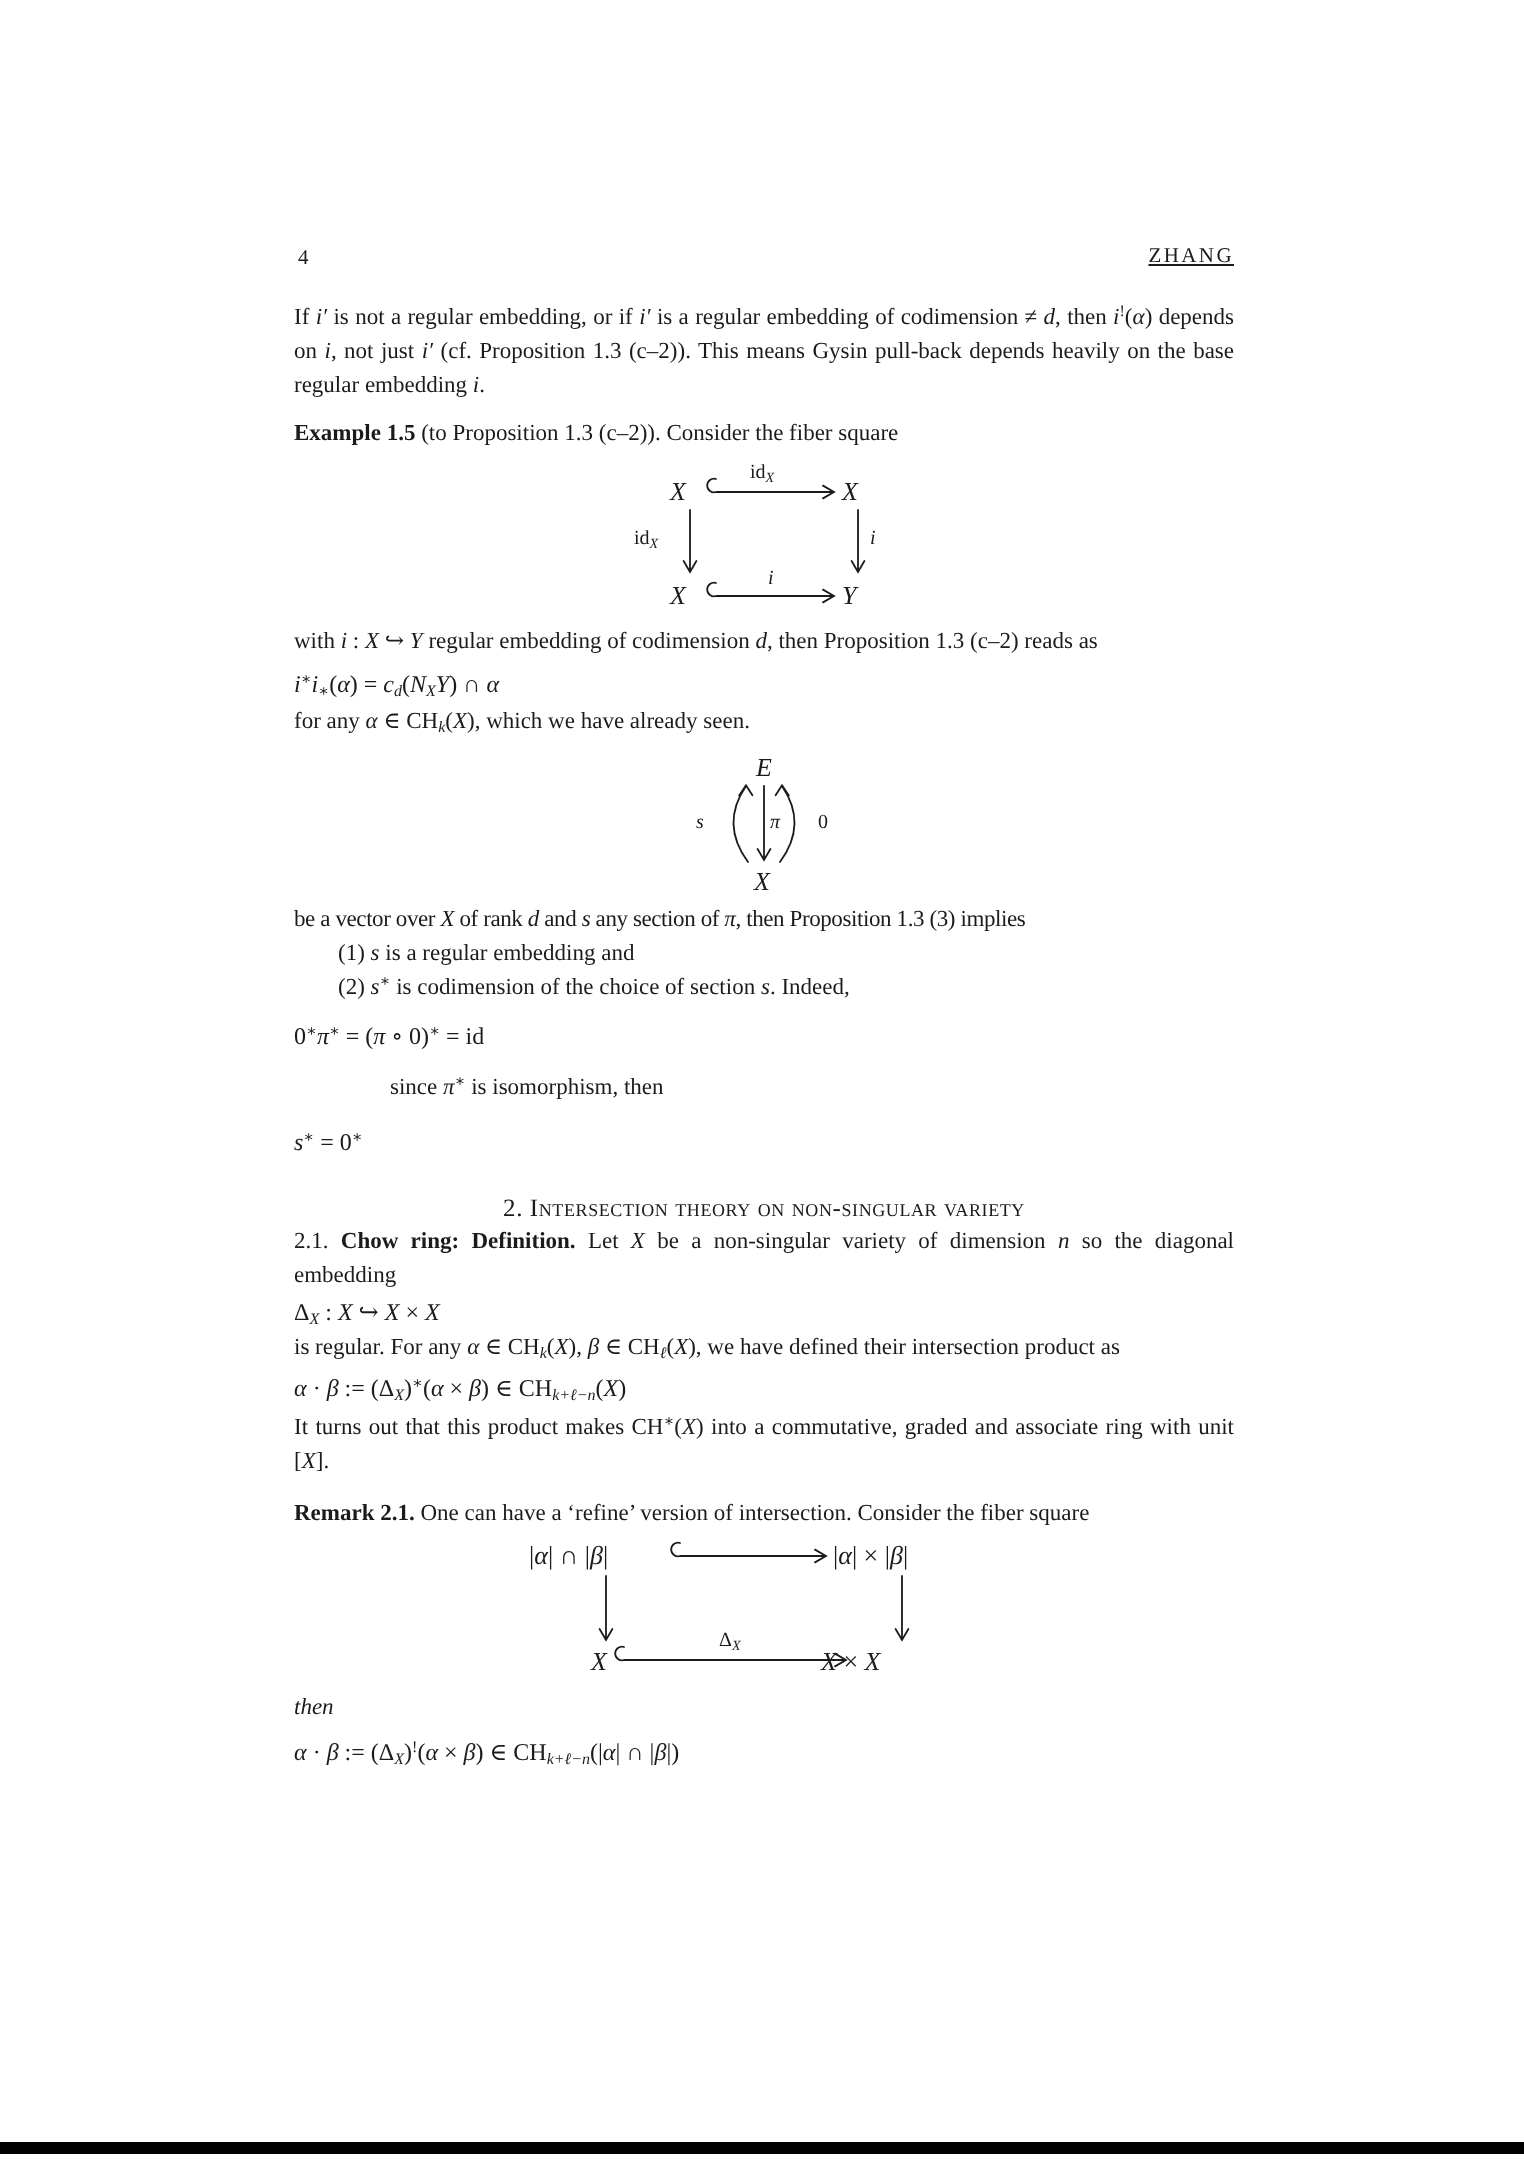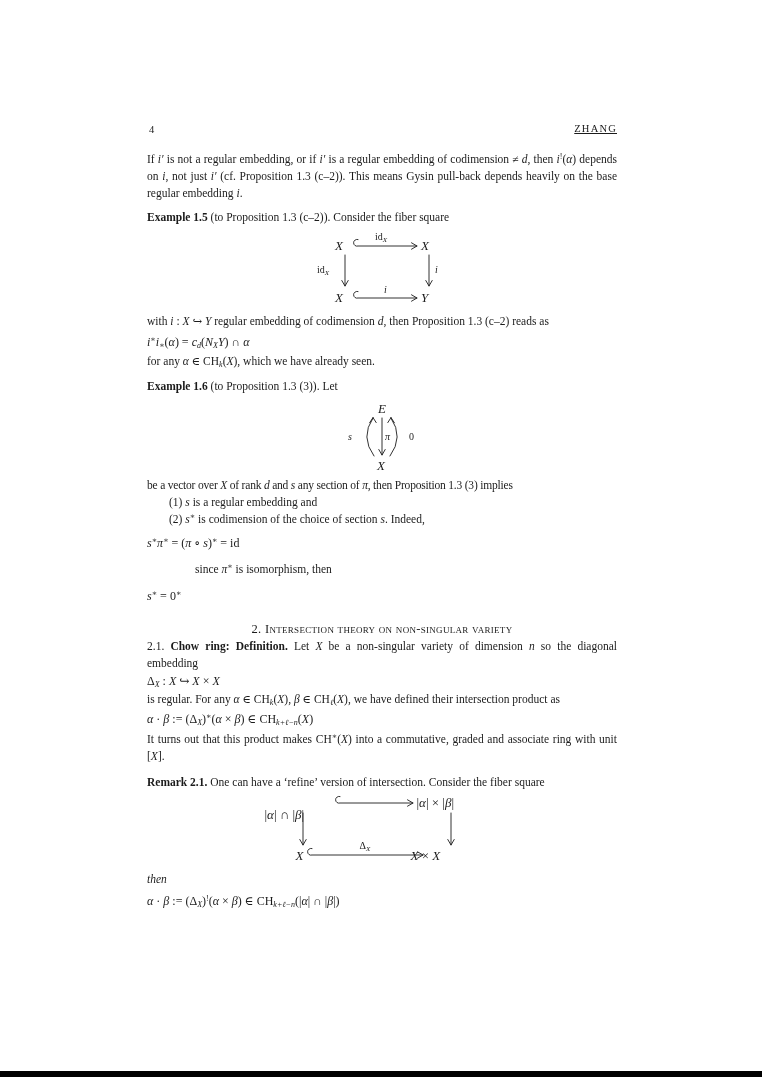--- a/index.html
+++ b/index.html
@@ -75,21 +75,20 @@
     <span class="lbl" style="left:128px;top:26px;"><span class="it">i</span></span>
     <span class="lbl" style="left:77px;top:46px;"><span class="it">i</span></span>
   </div>
 
   <div class="para pwith"><span>with </span><span class="it">i</span><span> : </span><span class="it">X</span><span> ↪ </span><span class="it">Y</span><span> regular embedding of codimension </span><span class="it">d</span><span>, then Proposition 1.3 (c–2) reads as</span></div>
 
   <div class="math m1"><span class="it">i</span><sup>∗</sup><span class="it">i</span><sub>∗</sub><span>(</span><span class="it">α</span><span>) = </span><span class="it">c</span><sub class="it">d</sub><span>(</span><span class="it">N</span><sub class="it">X</sub><span class="it">Y</span><span>) ∩ </span><span class="it">α</span></div>
 
   <div class="para"><span>for any </span><span class="it">α</span><span> ∈ CH</span><sub class="it">k</sub><span>(</span><span class="it">X</span><span>), which we have already seen.</span></div>
 
-  <div class="para ex16"><span class="bf">Example 1.6</span><span> (to Proposition 1.3 (3)). Let</span></div>
 
   <div class="dgm dgm2">
     <svg class="arrows" width="70" height="74">
       <path d="M 35,17 L 35,54 M 31.8,48.5 L 35,54 L 38.2,48.5"></path>
       <path d="M 27,55 Q 13,36 26,17 M 22.6,21.8 L 26,16.6 M 29.2,21.6 L 26,16.6"></path>
       <path d="M 43,55 Q 57,36 44,17 M 40.8,21.6 L 44,16.6 M 47.4,21.8 L 44,16.6"></path>
     </svg>
     <span class="node" style="left:31px;top:0;"><span class="it">E</span></span>
     <span class="node" style="left:30px;top:57px;"><span class="it">X</span></span>
     <span class="lbl" style="left:1px;top:30px;"><span class="it">s</span></span>
@@ -98,21 +97,21 @@
   </div>
 
   <div class="para pvector"><span>be a vector over </span><span class="it">X</span><span> of rank </span><span class="it">d</span><span> and </span><span class="it">s</span><span> any section of </span><span class="it">π</span><span>, then Proposition 1.3 (3) implies</span></div>
 
   <div class="list">
     <div class="para"><span>(1) </span><span class="it">s</span><span> is a regular embedding and</span></div>
     <div class="para"><span>(2) </span><span class="it">s</span><sup>∗</sup><span> is codimension of the choice of section </span><span class="it">s</span><span>. Indeed,</span></div>
   </div>
 
   <div class="math m2">
-    <div><span class="it">s</span><sup>∗</sup><span class="it">π</span><sup>∗</sup><span> = (</span><span class="it">π</span><span> ∘ </span><span class="it">s</span><span>)</span><sup>∗</sup><span> = id</span></div>
+    <div><span>0</span><sup>∗</sup><span class="it">π</span><sup>∗</sup><span> = (</span><span class="it">π</span><span> ∘ 0)</span><sup>∗</sup><span> = id</span></div>
   </div>
 
   <div class="para psince"><span>since </span><span class="it">π</span><sup>∗</sup><span> is isomorphism, then</span></div>
 
   <div class="math m3"><span class="it">s</span><sup>∗</sup><span> = 0</span><sup>∗</sup></div>
 
   <div class="sec2">2. Intersection theory on non-singular variety</div>
 
   <div class="para sub21"><span>2.1. </span><span class="bf">Chow ring: Definition.</span><span> Let </span><span class="it">X</span><span> be a non-singular variety of dimension </span><span class="it">n</span><span> so the diagonal embedding</span></div>
 
@@ -126,21 +125,21 @@
 
   <div class="para rem"><span class="bf">Remark 2.1.</span><span> One can have a ‘refine’ version of intersection. Consider the fiber square</span></div>
 
   <div class="dgm dgm3">
     <svg class="arrows" width="235" height="74">
       <path d="M 75,1.5 A 3.4,3.4 0 1 0 75,8 L 148,8 M 142.5,4.8 L 148,8 L 142.5,11.2"></path>
       <path d="M 38,18 L 38,50 M 34.8,44.5 L 38,50 L 41.2,44.5"></path>
       <path d="M 186,18 L 186,50 M 182.8,44.5 L 186,50 L 189.2,44.5"></path>
       <path d="M 47,53.5 A 3.4,3.4 0 1 0 47,60 L 158,60 M 152.5,56.8 L 158,60 L 152.5,63.2"></path>
     </svg>
-    <span class="node" style="left:0;top:12px;"><span>|</span><span class="it">α</span><span>| ∩ |</span><span class="it">β</span><span>|</span></span>
+    <span class="node" style="left:0;top:0;"><span>|</span><span class="it">α</span><span>| ∩ |</span><span class="it">β</span><span>|</span></span>
     <span class="node" style="left:152px;top:0;"><span>|</span><span class="it">α</span><span>| × |</span><span class="it">β</span><span>|</span></span>
     <span class="node" style="left:31px;top:53px;"><span class="it">X</span></span>
     <span class="node" style="left:146px;top:53px;"><span class="it">X</span><span> × </span><span class="it">X</span></span>
     <span class="lbl" style="left:95px;top:45px;"><span>Δ</span><sub class="it">X</sub></span>
   </div>
 
   <div class="para pthen"><span>then</span></div>
 
   <div class="math m6"><span class="it">α</span><span> · </span><span class="it">β</span><span> := (Δ</span><sub class="it">X</sub><span>)</span><sup>!</sup><span>(</span><span class="it">α</span><span> × </span><span class="it">β</span><span>) ∈ CH</span><sub class="it">k+ℓ−n</sub><span>(|</span><span class="it">α</span><span>| ∩ |</span><span class="it">β</span><span>|)</span></div>
 

